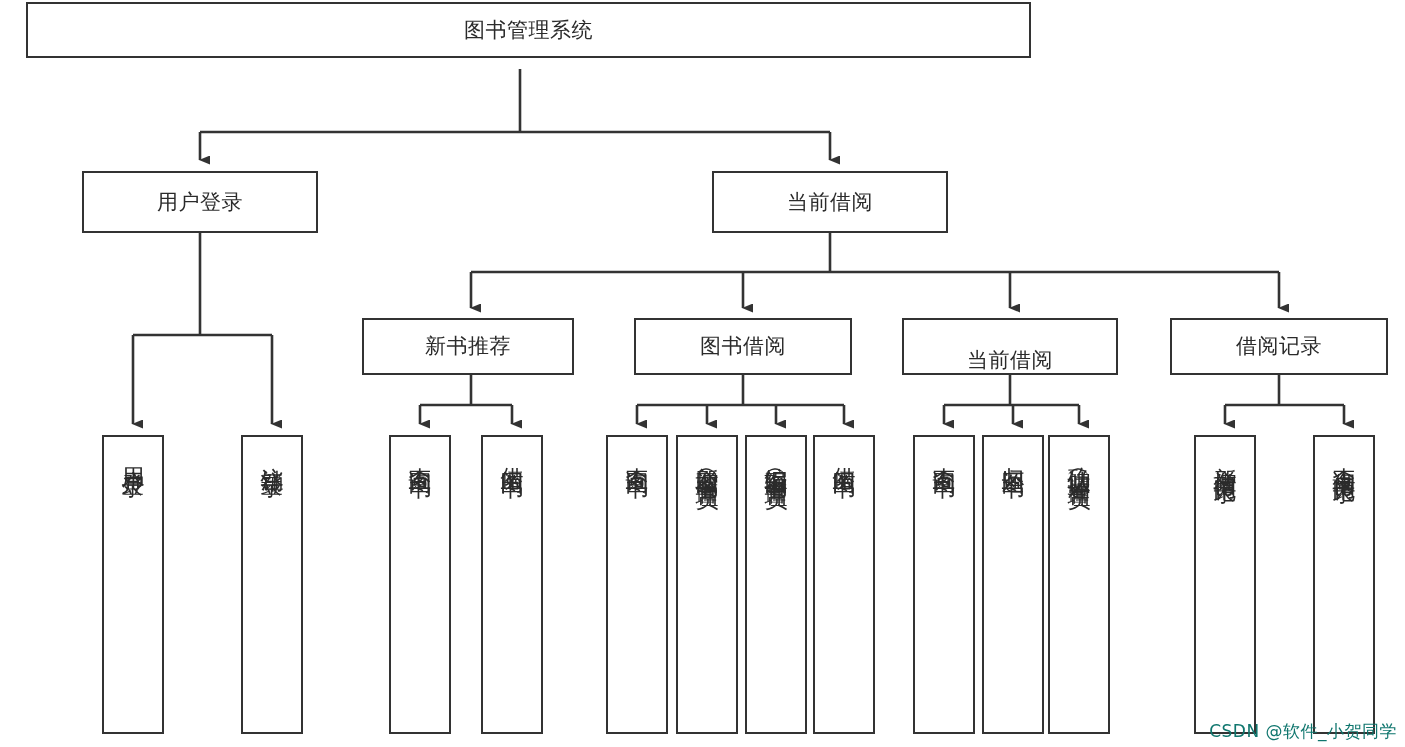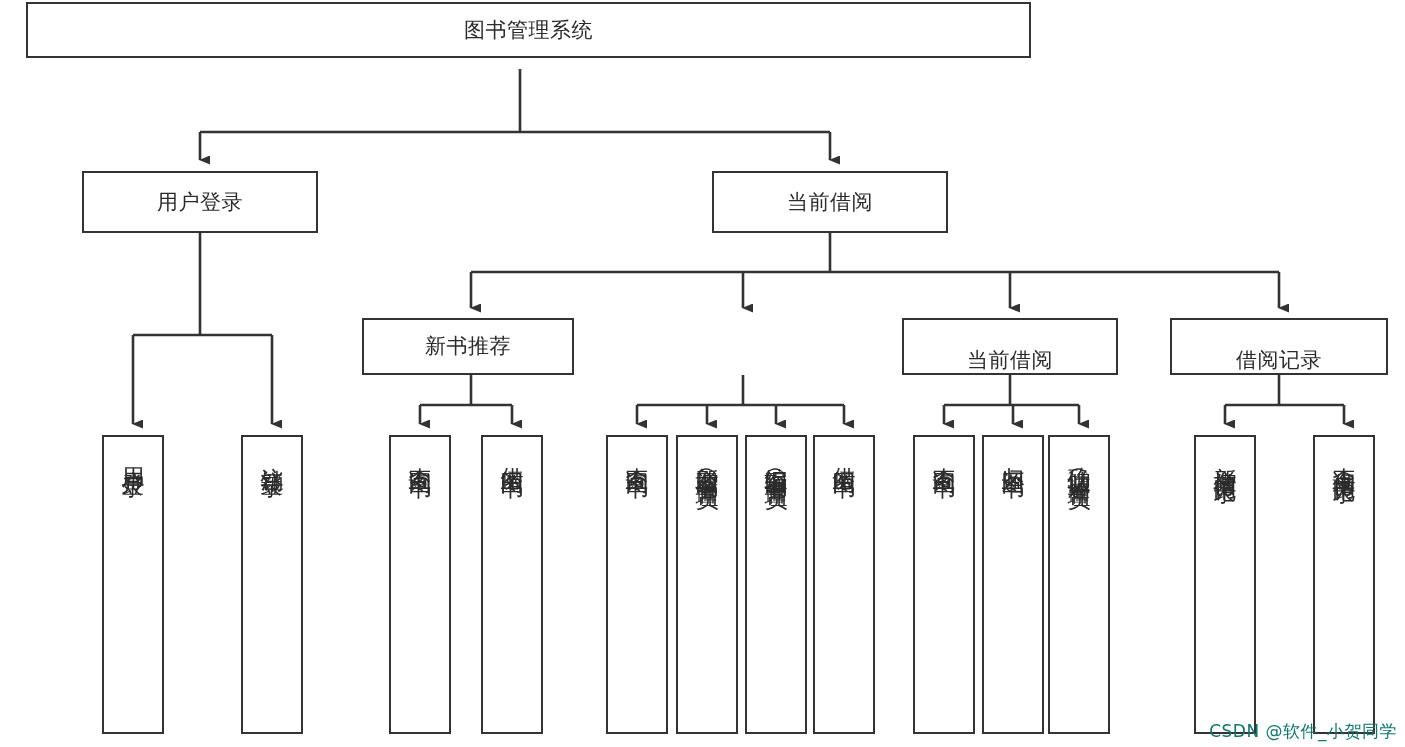--- a/index.html
+++ b/index.html
@@ -130,24 +130,27 @@
   <div class="node horizontal" id="node-l2-0" style="left: 82px; top: 171px; width: 236px; height: 62px;">
     <span class="label">用户登录</span>
   </div>
   <div class="node horizontal" id="node-l2-1" style="left: 712px; top: 171px; width: 236px; height: 62px;">
     <span class="label">当前借阅</span>
   </div>
 
   <div class="node horizontal" id="node-l3-0" style="left: 362px; top: 318px; width: 212px; height: 57px;">
     <span class="label">新书推荐</span>
   </div>
+  <div class="node horizontal" id="node-l3-1" style="left: 634px; top: 318px; width: 218px; height: 57px;">
+    <span class="label">图书借阅</span>
+  </div>
   <div class="node horizontal" id="node-l3-2" style="left: 902px; top: 318px; width: 216px; height: 57px; align-items: flex-end;">
     <span class="label">当前借阅</span>
   </div>
-  <div class="node horizontal" id="node-l3-3" style="left: 1170px; top: 318px; width: 218px; height: 57px; align-items: flex-end;">
+  <div class="node horizontal" id="node-l3-3" style="left: 1170px; top: 318px; width: 218px; height: 57px;">
     <span class="label">借阅记录</span>
   </div>
 
   <div class="node vertical" id="node-leaf-0" style="left: 102px; top: 435px; width: 62px; height: 299px;">
     <span class="label">用户登录</span>
   </div>
   <div class="node vertical" id="node-leaf-1" style="left: 241px; top: 435px; width: 62px; height: 299px;">
     <span class="label">注销登录</span>
   </div>
   <div class="node vertical" id="node-leaf-2" style="left: 389px; top: 435px; width: 62px; height: 299px;">

